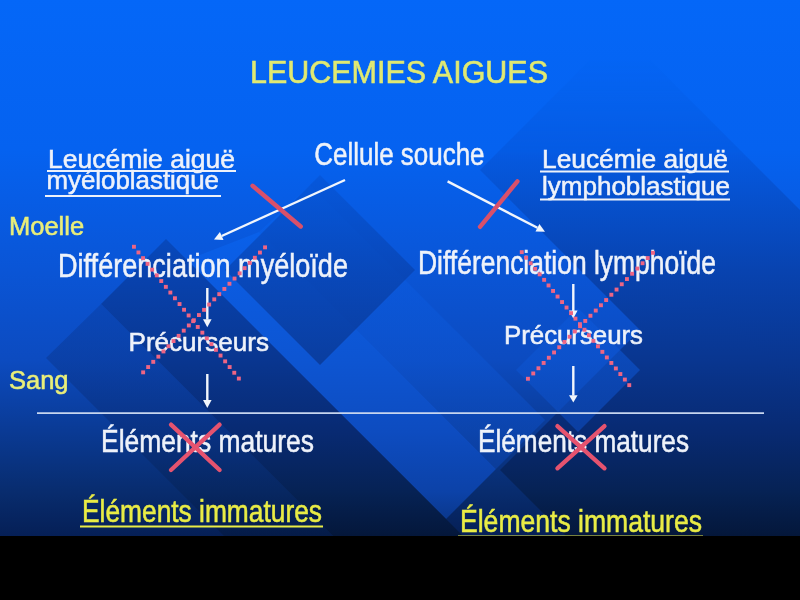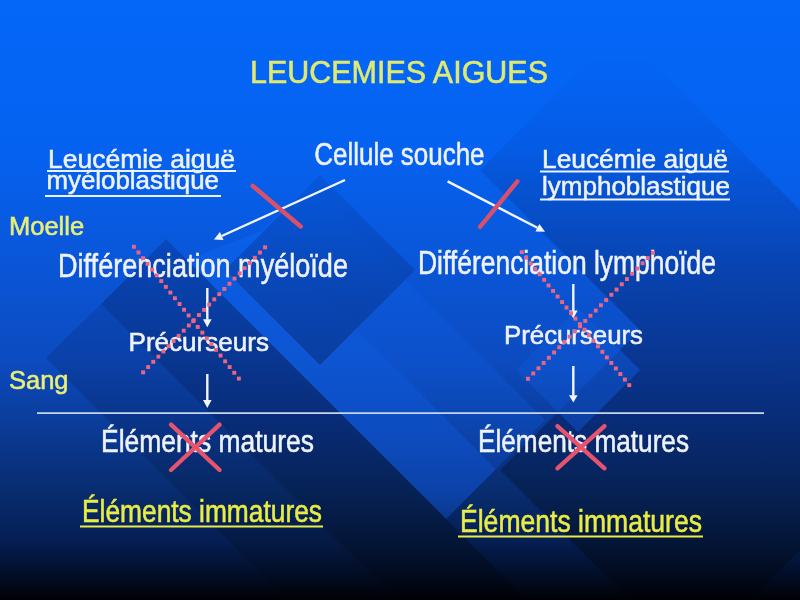--- a/index.html
+++ b/index.html
@@ -1,16 +1,16 @@
 <!DOCTYPE html>
 <html><head>
 <meta charset="utf-8">
 <style>
   html,body{margin:0;padding:0;background:#000;}
-  #slide{position:relative;width:800px;height:600px;overflow:hidden;filter:blur(0.38px);}
+  #slide{position:relative;width:800px;height:536px;overflow:hidden;filter:blur(0.38px);}
   svg text{font-family:"Liberation Sans", sans-serif;}
 </style>
 </head>
 <body>
 <div id="slide">
 <svg width="800" height="600" viewBox="0 0 800 600">
   <defs>
     <linearGradient id="bg" x1="0" y1="0" x2="0" y2="1">
       <stop offset="0" stop-color="#0467f8"></stop>
       <stop offset="0.25" stop-color="#0562f0"></stop>

